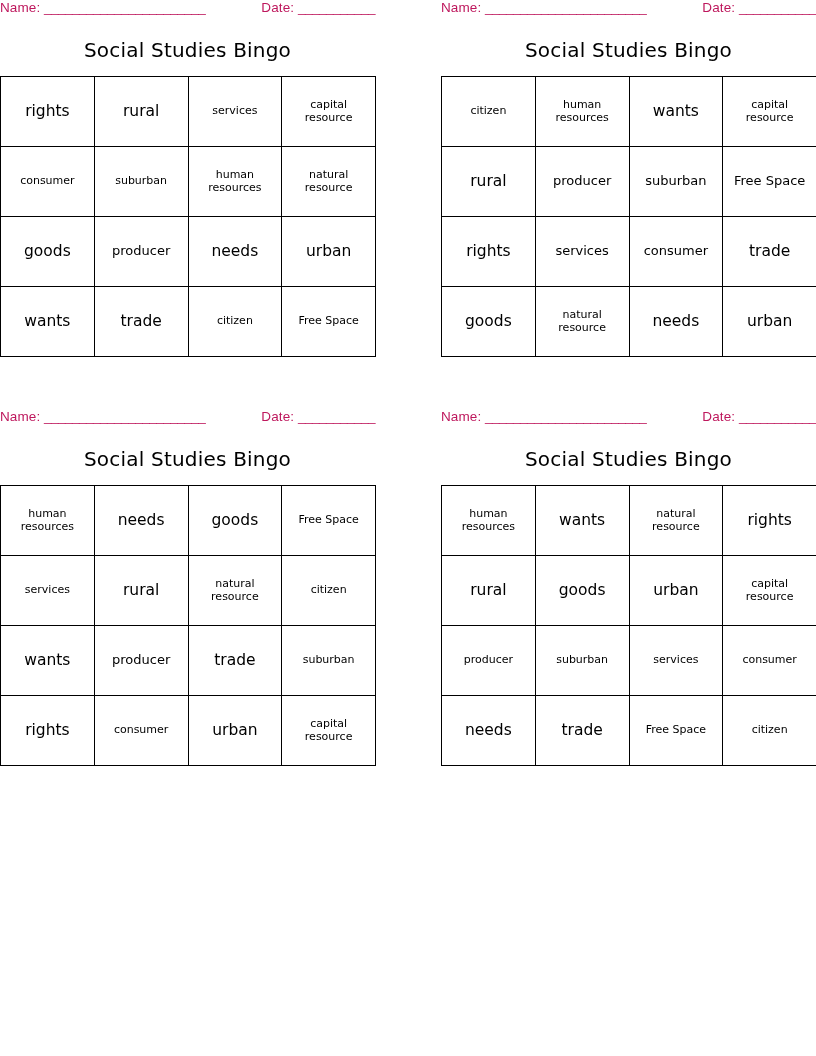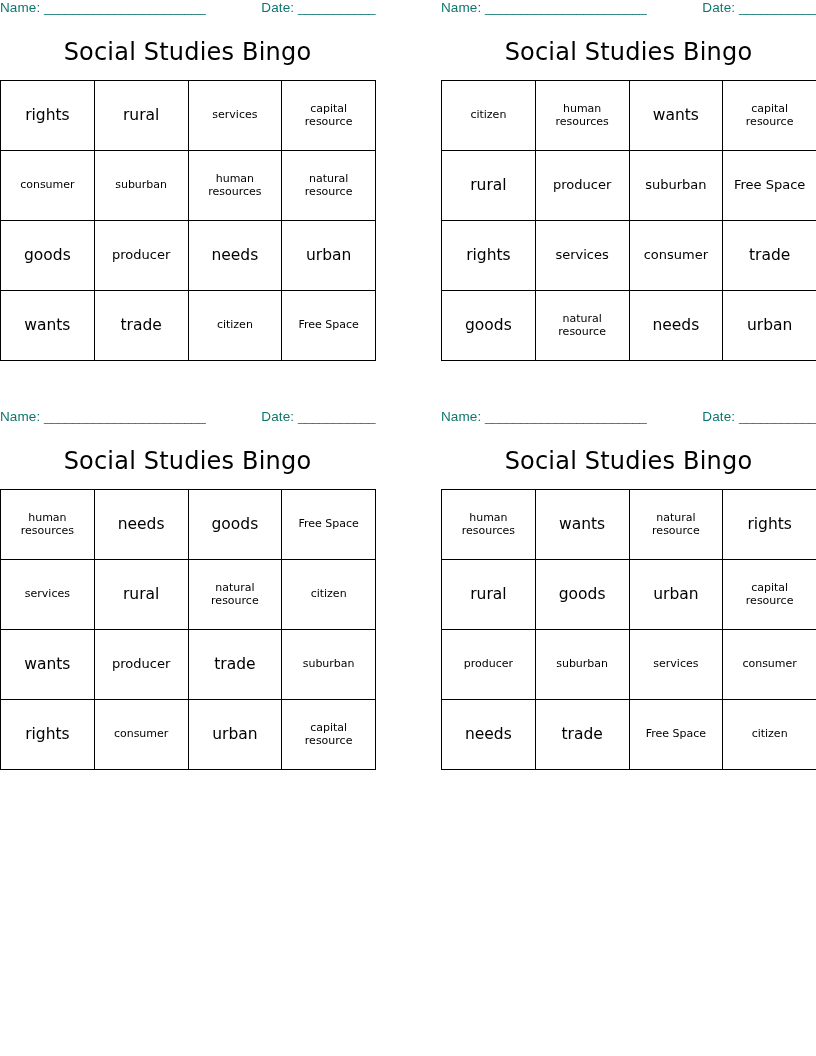--- a/index.html
+++ b/index.html
@@ -27,36 +27,36 @@
   }
   .card {
     width: 375px;
   }
   .meta-row {
     display: flex;
     justify-content: space-between;
     align-items: baseline;
     font-size: 13.5px;
     font-family: "Liberation Sans", sans-serif;
-    color: #0f766e;
+    color: #be185d;
     height: 18px;
     margin-bottom: 20px;
   }
   .meta-name, .meta-date {
     white-space: nowrap;
   }
   .meta-label {
     letter-spacing: 0.1px;
   }
   .meta-line {
     letter-spacing: -0.5px;
   }
   .card-title {
     text-align: center;
-    font-size: 24px;
+    font-size: 20px;
     font-family: "DejaVu Sans", sans-serif;
     font-weight: normal;
     margin: 0 0 14px 0;
     letter-spacing: 0.2px;
   }
   table.bingo {
     border-collapse: collapse;
     width: 375px;
     table-layout: fixed;
     border-radius: 30px;

